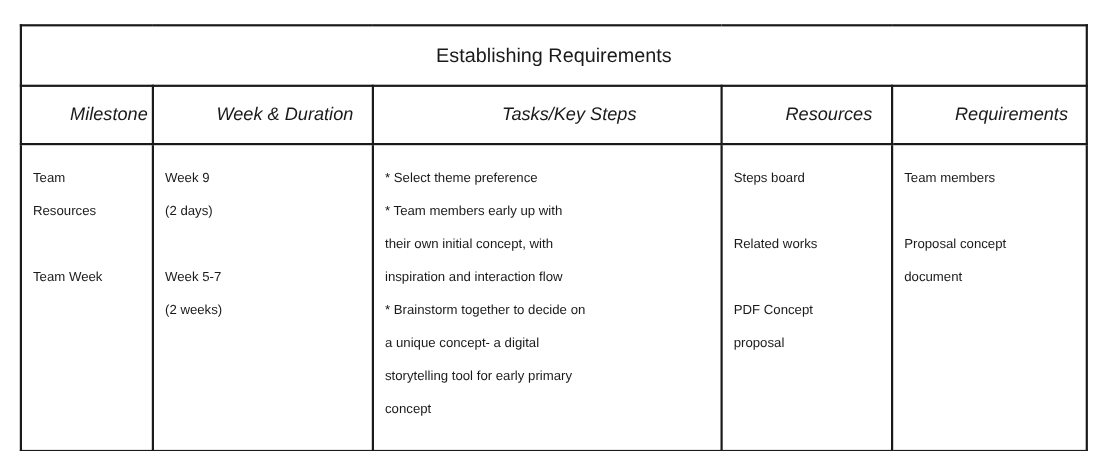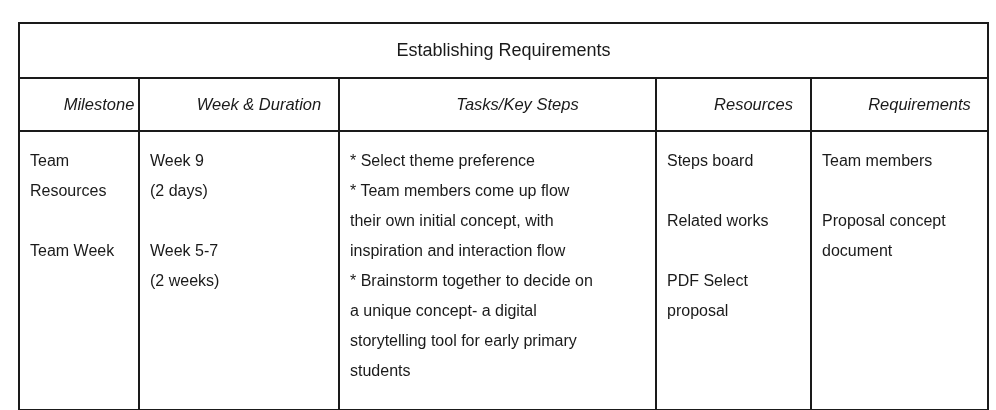--- a/index.html
+++ b/index.html
@@ -5,21 +5,21 @@
     html, body { margin: 0; padding: 0; background: #ffffff; }
     body { width: 996px; height: 410px; position: relative; overflow: hidden;
            font-family: "Liberation Sans", sans-serif; color: #1a1a1a; }
     table { position: absolute; left: 18px; top: 22px; width: 969px;
             border-collapse: collapse; table-layout: fixed; }
     td, th { border: 2px solid #1a1a1a; padding: 0; vertical-align: top; }
     .title-cell { height: 53px; text-align: center; vertical-align: middle;
                   font-weight: normal; font-size: 18px; }
     .head-cell { height: 51px; text-align: center; vertical-align: middle;
                  font-style: italic; font-weight: normal; font-size: 16.5px; padding-left: 40px; }
-    .body-cell { height: 263px; padding: 14px 0 0 10px; font-size: 16px; line-height: 30px; }
+    .body-cell { height: 263px; padding: 14px 0 0 10px; font-size: 12px; line-height: 30px; }
     .line { display: block; white-space: nowrap; }
     .gap { display: block; height: 30px; }
   </style>
 </head>
 <body>
 
 <table>
   <colgroup>
     <col style="width:120px">
     <col style="width:200px">
@@ -47,34 +47,34 @@
     </td>
     <td class="body-cell">
       <span class="line">Week 9</span>
       <span class="line">(2 days)</span>
       <span class="gap"></span>
       <span class="line">Week 5-7</span>
       <span class="line">(2 weeks)</span>
     </td>
     <td class="body-cell">
       <span class="line">* Select theme preference</span>
-      <span class="line">* Team members come up flow</span>
+      <span class="line">* Team members early up with</span>
       <span class="line">their own initial concept, with</span>
       <span class="line">inspiration and interaction flow</span>
       <span class="line">* Brainstorm together to decide on</span>
       <span class="line">a unique concept- a digital</span>
       <span class="line">storytelling tool for early primary</span>
-      <span class="line">students</span>
+      <span class="line">concept</span>
     </td>
     <td class="body-cell">
       <span class="line">Steps board</span>
       <span class="gap"></span>
       <span class="line">Related works</span>
       <span class="gap"></span>
-      <span class="line">PDF Select</span>
+      <span class="line">PDF Concept</span>
       <span class="line">proposal</span>
     </td>
     <td class="body-cell">
       <span class="line">Team members</span>
       <span class="gap"></span>
       <span class="line">Proposal concept</span>
       <span class="line">document</span>
     </td>
   </tr>
 </tbody>

